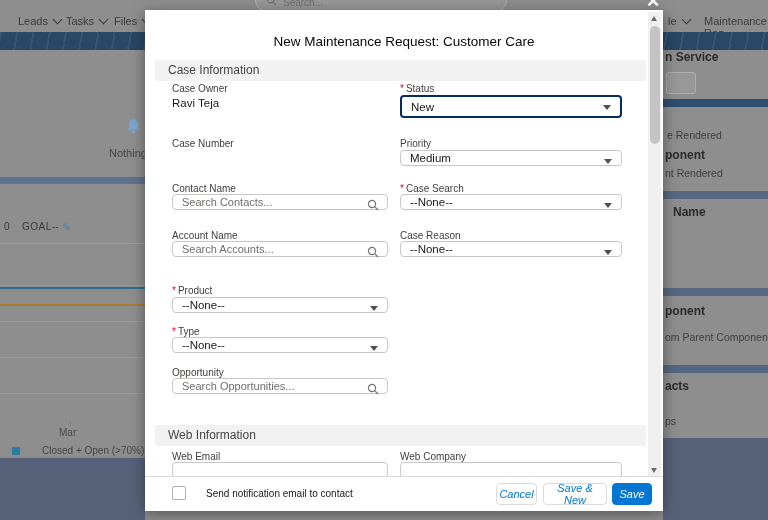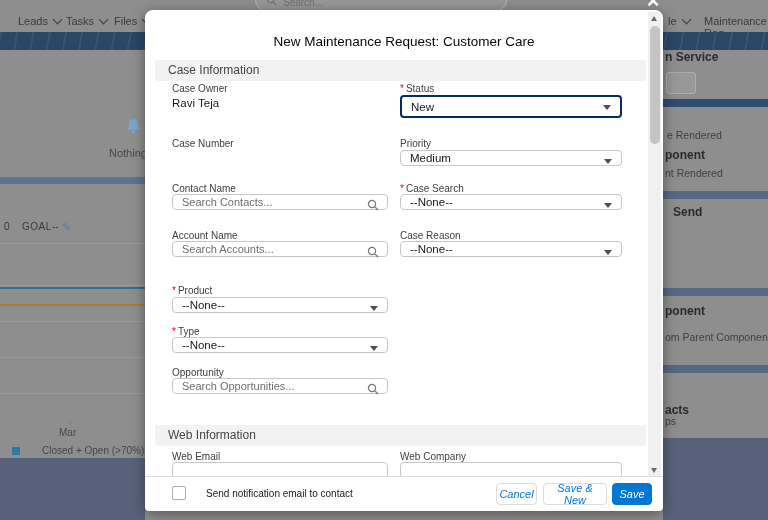--- a/index.html
+++ b/index.html
@@ -42,28 +42,28 @@
   .line-orange{left:0;top:304px;width:145px;height:2px;background:#a87c33;}
   .tick{left:70px;top:421px;width:1px;height:5px;background:#7d7d7d;}
   .xlab{left:59px;top:427px;font-size:10px;color:#4a4a4a;}
   .legend{left:12px;top:445px;font-size:10px;color:#454545;display:flex;align-items:center;gap:22px;}
   .legend .sq{width:8px;height:8px;background:#2b7ca1;display:inline-block;}
   .dark-left{left:0;top:458px;width:145px;height:62px;background:#57627a;}
   .dark-right{left:663px;top:438px;width:105px;height:82px;background:#57627a;}
   .rf{left:665px;color:#3f3f3f;font-size:10.5px;white-space:nowrap;}
   .rfb{font-weight:bold;font-size:12px;color:#2b2b2b;}
   .rf0{top:50px;} .rf1{top:129px;left:667px;} .rf2{top:148px;} .rf3{top:167px;}
-  .rf4{top:205px;left:673px;} .rf5{top:304px;} .rf6{top:331px;} .rf7{top:403px;} .rf8{top:415px;}
+  .rf4{top:205px;left:673px;} .rf5{top:304px;} .rf6{top:331px;} .rf7{top:379px;} .rf8{top:415px;}
   .rbox{left:666px;top:72px;width:28px;height:20px;background:#989898;border:1px solid #adadad;border-radius:3px;}
   .rstrip{left:663px;width:105px;height:8px;background:#566882;}
   .rs1{top:99px;background:#2f4d6e;} .rs2{top:191px;} .rs3{top:288px;} .rs4{top:365px;}
 
   
   .modal{
-    left:145px;top:10px;width:518px;height:501px;background:#ffffff;border-radius:8px;
+    left:145px;top:10px;width:518px;height:501px;background:#ffffff;border-radius:0;
     box-shadow:0 3px 14px rgba(0,0,0,.4);
   }
   .m-title{position:absolute;top:24px;left:0;width:100%;text-align:center;font-size:13.5px;color:#080707;}
   .sec{position:absolute;left:10px;width:478px;height:21px;background:#f3f2f2;border-radius:2px;
        font-size:12px;color:#444444;line-height:21px;padding-left:13px;}
   .sec1{top:50px;} .sec2{top:415px;}
   .flabel{position:absolute;font-size:10px;color:#3e3e3c;white-space:nowrap;}
   .req{color:#ea001e;margin-right:2px;}
   .fvalue{position:absolute;font-size:11.5px;color:#181818;}
   .lcol{left:27px;} .rcol{left:255px;}
@@ -182,21 +182,21 @@
 
 <div class="abs rbox"></div>
 <div class="abs rstrip rs1"></div>
 <div class="abs rstrip rs2"></div>
 <div class="abs rstrip rs3"></div>
 <div class="abs rstrip rs4"></div>
 <div class="abs rf rfb rf0">n Service</div>
 <div class="abs rf rf1">e Rendered</div>
 <div class="abs rf rfb rf2">ponent</div>
 <div class="abs rf rf3">nt Rendered</div>
-<div class="abs rf rfb rf4">Send</div>
+<div class="abs rf rfb rf4">Name</div>
 <div class="abs rf rfb rf5">ponent</div>
 <div class="abs rf rf6">om Parent Component!!</div>
 <div class="abs rf rfb rf7">acts</div>
 <div class="abs rf rf8">ps</div>
 
 <div class="abs modal">
   <div class="m-title">New Maintenance Request: Customer Care</div>
 
   <div class="sec sec1">Case Information</div>
 

